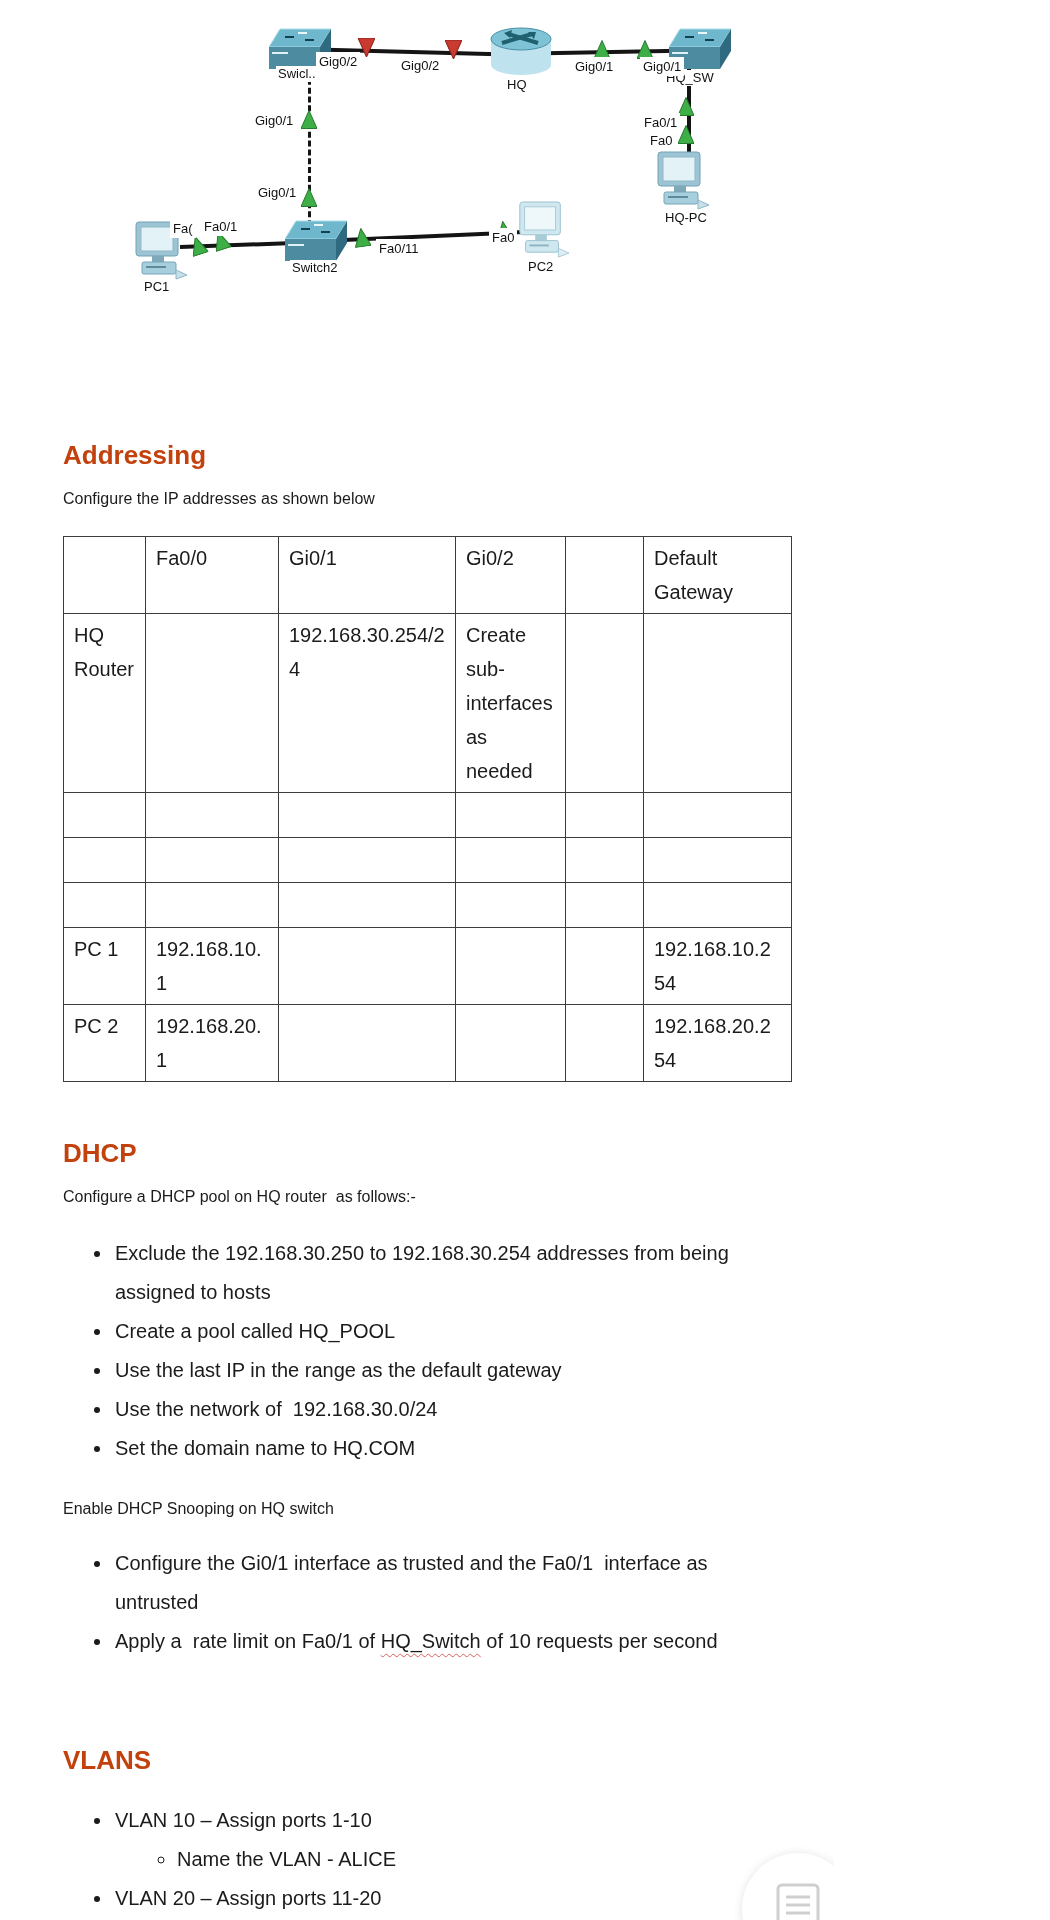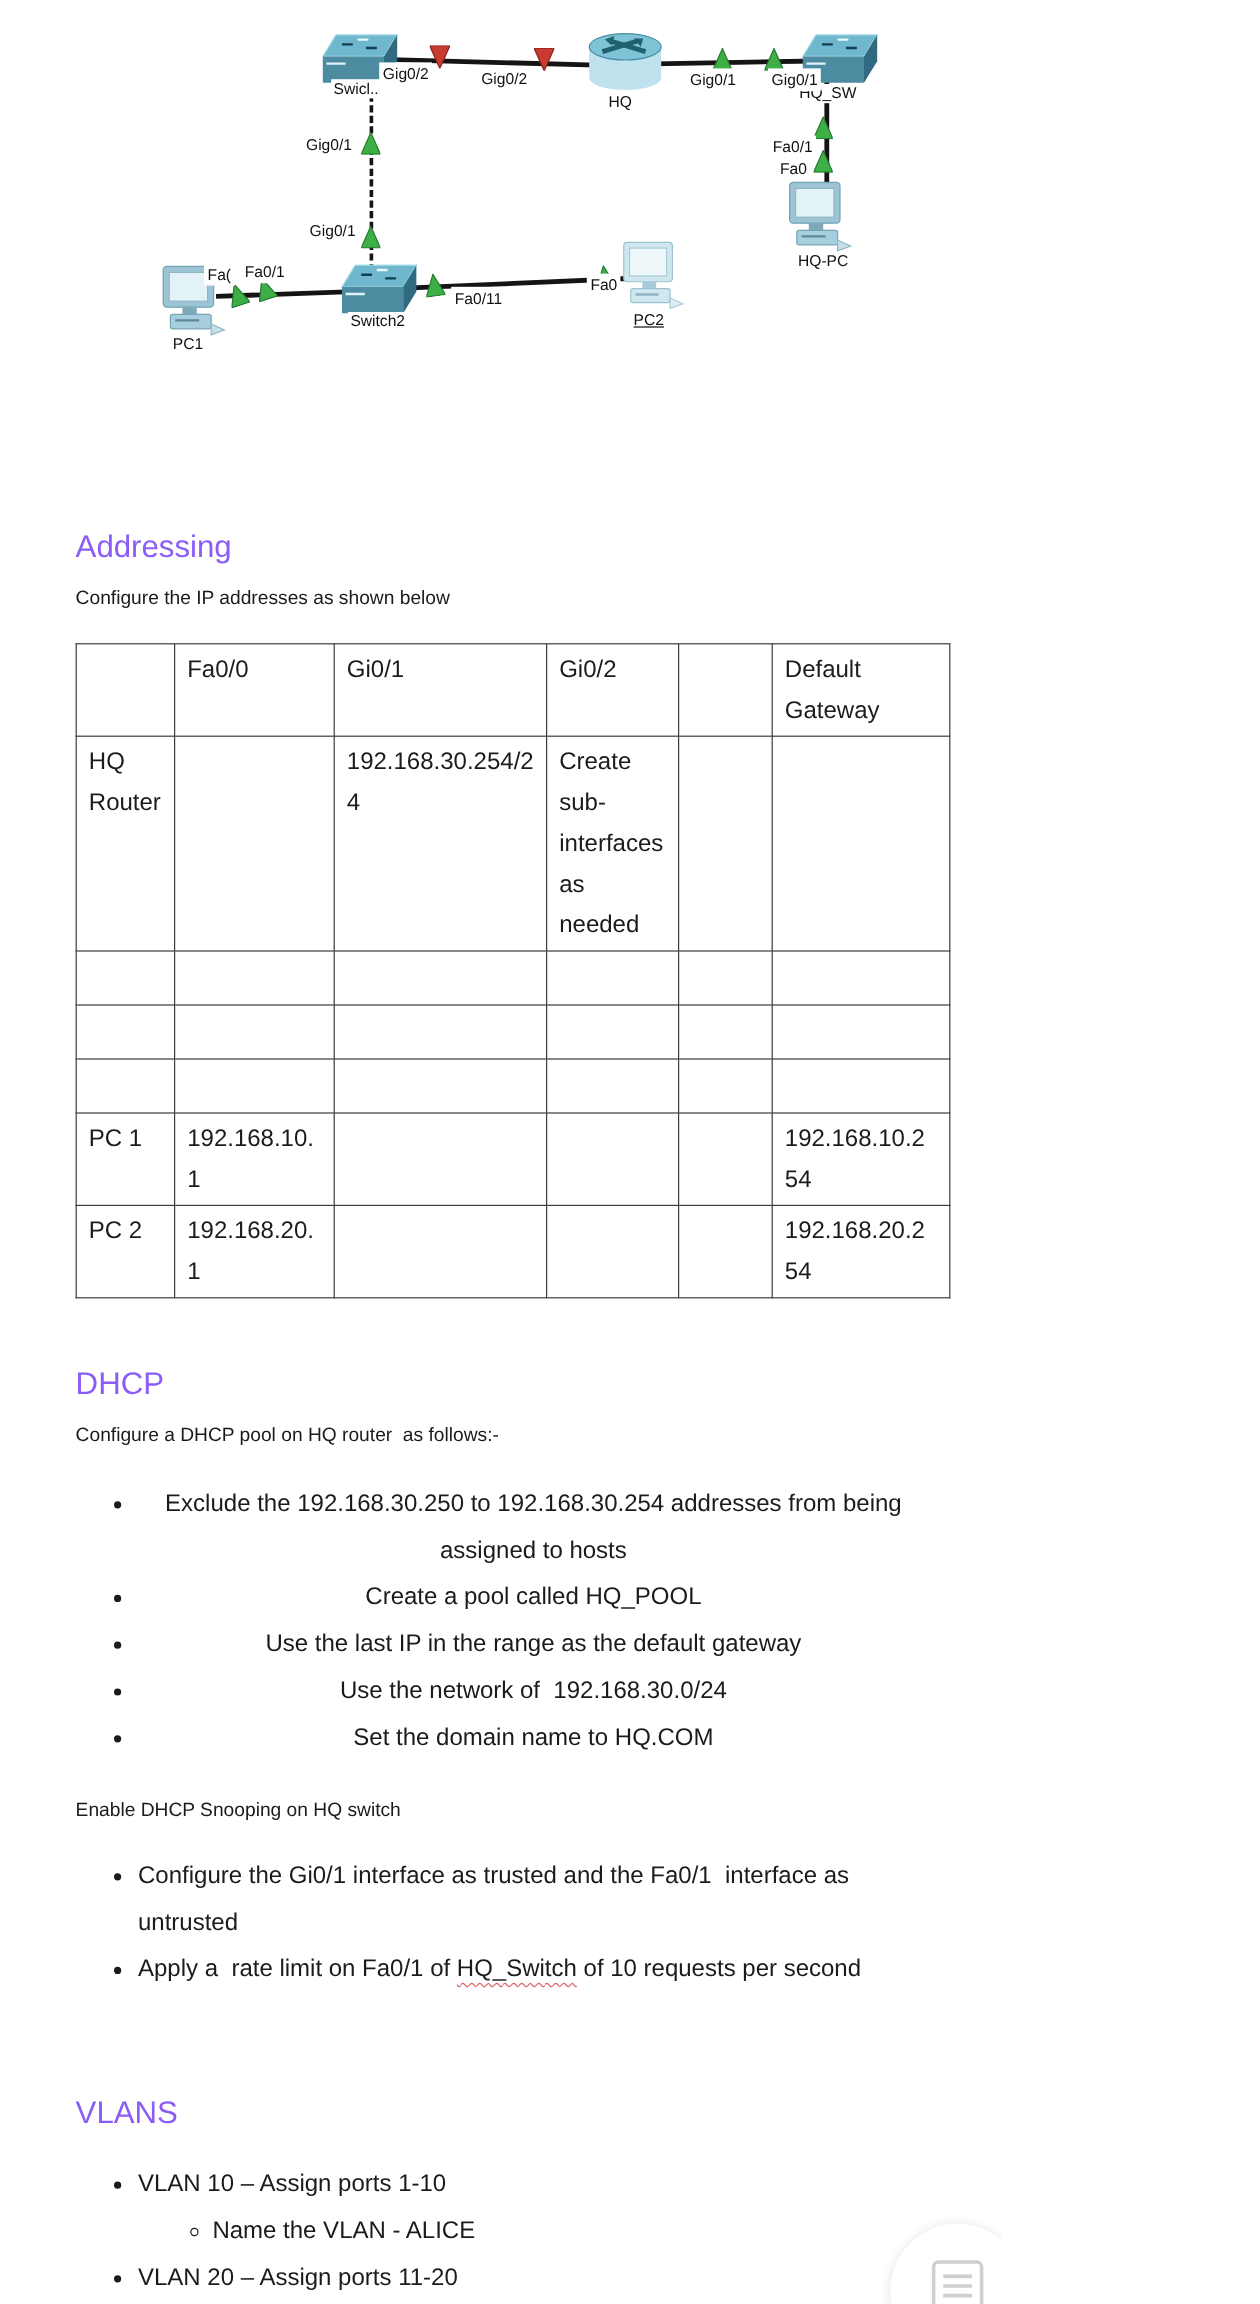--- a/index.html
+++ b/index.html
@@ -10,36 +10,36 @@
   .dev{position:absolute;z-index:3;}
   .link{position:absolute;background:#141414;z-index:2;}
   .link.dash{background:none;border-left:3px dashed #141414;width:0;}
   .arrow{position:absolute;z-index:4;}
   .plabel{position:absolute;z-index:6;font-size:13px;line-height:17px;color:#111;
           background:#fff;padding:1px 3px;white-space:nowrap;}
   .dlabel{position:absolute;z-index:5;font-size:13px;line-height:16px;color:#111;
           background:#fff;padding:0 2px;white-space:nowrap;}
   
   .content{padding:0 60px 0 63px;}
-  h2{font-weight:400;font-size:26px;line-height:30px;color:#8b5cf6;margin:0;}
+  h2{font-weight:700;font-size:26px;line-height:30px;color:#c2410c;margin:0;}
   #h-addressing{margin-top:128px;}
   #h-dhcp{margin-top:56px;}
   #h-vlans{margin-top:84px;}
   p.body{font-size:16px;line-height:26px;margin:16px 0 0;white-space:pre-wrap;}
   p#snoop-intro{margin-top:28px;}
   
   table{border-collapse:collapse;table-layout:fixed;width:728px;margin-top:24px;}
   td,th{border:1px solid #3c3c3c;padding:4px 10px;vertical-align:top;text-align:left;
         font-weight:400;font-size:20px;line-height:34px;word-wrap:break-word;}
   tr.empty-row td{height:36px;}
   
   ul.blist{margin:24px 0 0;padding:0 0 0 50px;list-style:disc;font-size:20px;line-height:39px;}
   ul.blist>li{padding-left:2px;}
   ul.sublist{margin:0;padding:0 0 0 62px;list-style:circle;}
-  #dhcp-list{margin-top:24px;text-align:center;}
+  #dhcp-list{margin-top:24px;}
   #snoop-list{margin-top:22px;}
   #vlan-list{margin-top:26px;}
   .keep{white-space:pre-wrap;}
   .wrapfix{max-width:820px;}
   .squiggle{text-decoration:underline wavy #E05C5C 1px;text-underline-offset:5px;
             text-decoration-skip-ink:none;}
   
   .fab{position:absolute;border-radius:50%;display:flex;align-items:center;justify-content:center;}
   .fab-white{left:742px;top:1853px;width:112px;height:112px;background:#fff;
              box-shadow:0 1px 10px rgba(0,0,0,.12);}
@@ -169,21 +169,21 @@
     <span class="plabel" style="left:201px;top:217px;">Fa0/1</span>
     <span class="plabel" style="left:376px;top:239px;">Fa0/11</span>
     <span class="plabel" style="left:489px;top:228px;">Fa0</span>
 
     <span class="dlabel" style="left:276px;top:66px;">Swicl..</span>
     <span class="dlabel" style="left:505px;top:77px;">HQ</span>
     <span class="dlabel" style="left:664px;top:70px;">HQ_SW</span>
     <span class="dlabel" style="left:663px;top:210px;">HQ-PC</span>
     <span class="dlabel" style="left:290px;top:260px;">Switch2</span>
     <span class="dlabel" style="left:142px;top:279px;">PC1</span>
-    <span class="dlabel" style="left:526px;top:259px;text-decoration:underline;">PC2</span>
+    <span class="dlabel" style="left:526px;top:259px;">PC2</span>
   </div>
 
   <div class="content">
 
     <h2 id="h-addressing">Addressing</h2>
     <p class="body">Configure the IP addresses as shown below</p>
 
     <table id="addr-table">
       <colgroup>
         <col style="width:82px">

